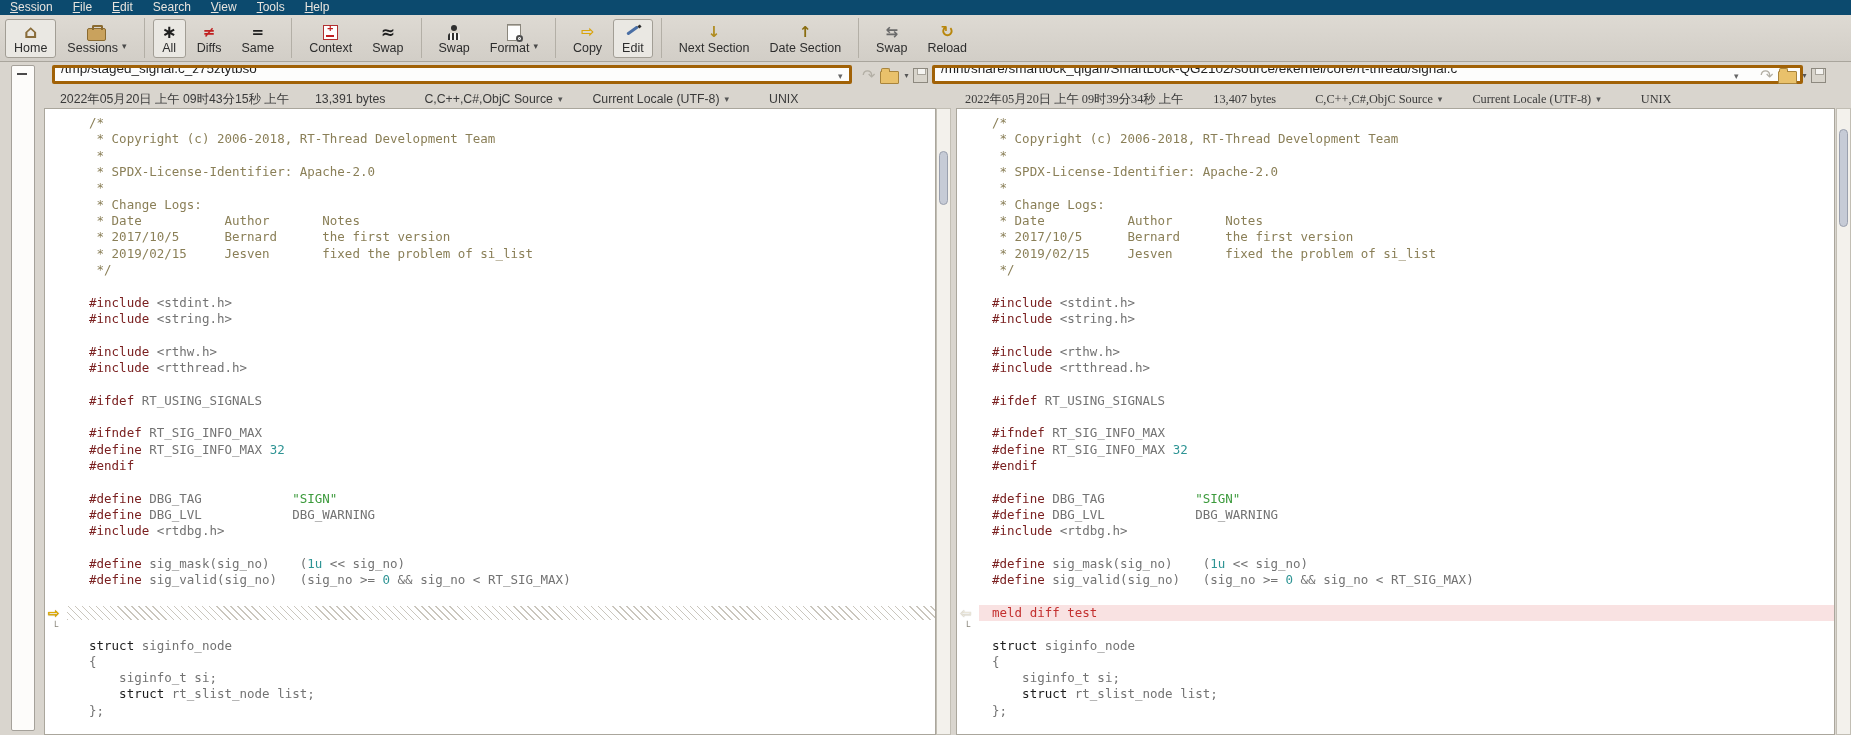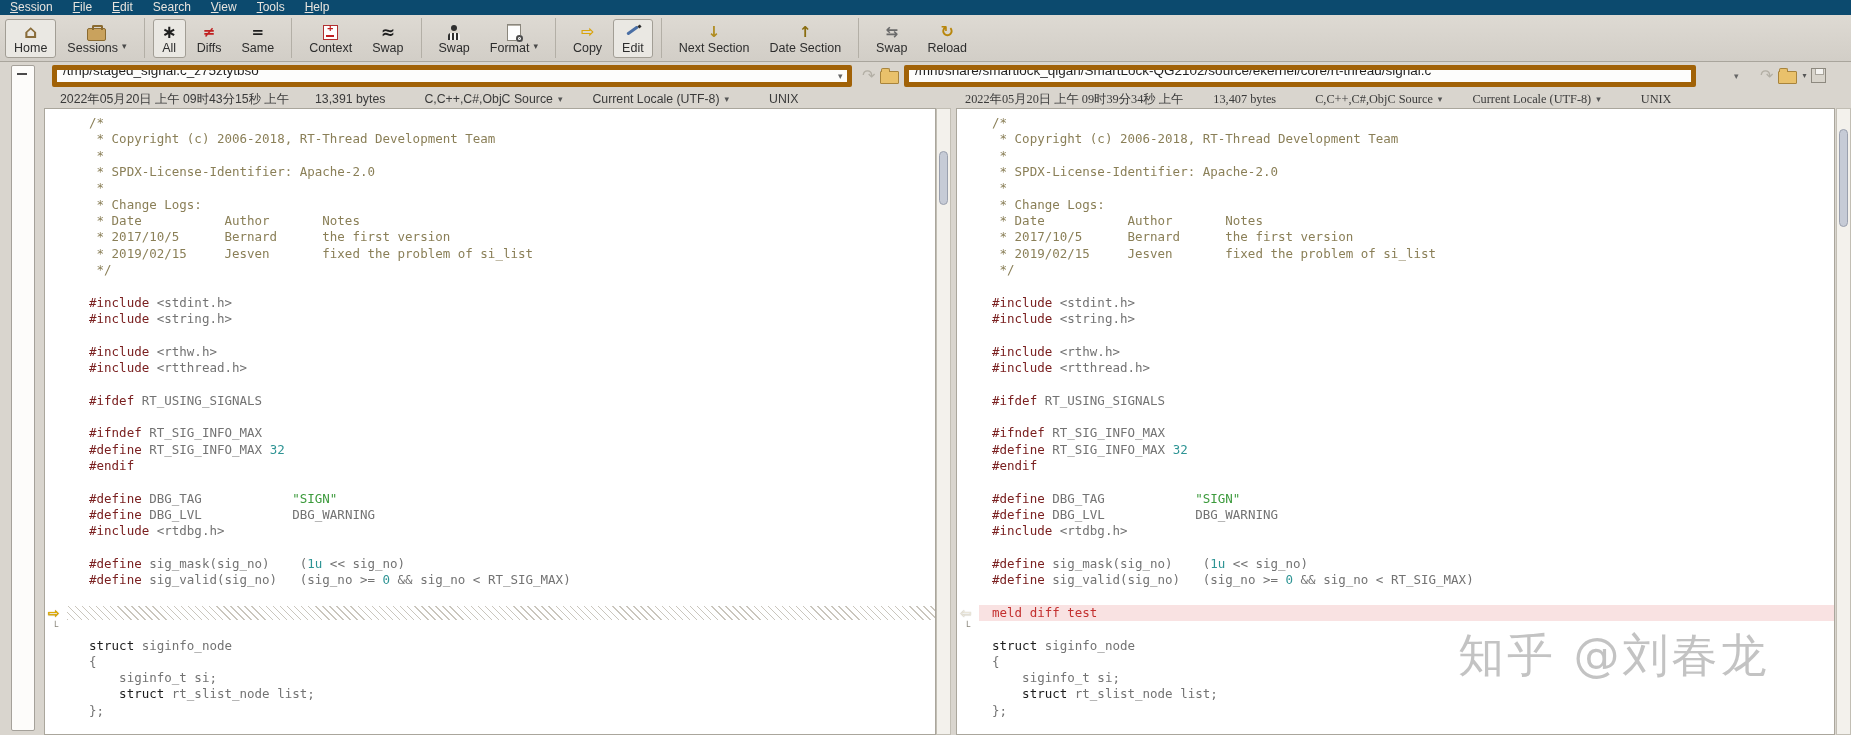--- a/index.html
+++ b/index.html
@@ -54,21 +54,21 @@
   .icon-pencil::before{content:"";position:absolute;left:1px;top:6px;width:13px;height:3px;background:#4a6fa5;border-radius:1px;transform:rotate(-35deg);}
   .icon-pencil::after{content:"";position:absolute;right:0;top:2px;width:3px;height:3px;background:#2b2b2b;transform:rotate(-35deg);}
 
   
   .mstrip{position:absolute;left:0;top:62px;width:44px;bottom:0;background:#d9d5ce;}
   .mslot{position:absolute;left:11px;top:3px;width:22px;bottom:4px;background:#fdfcfa;border:1px solid #a5a19a;border-radius:2px;}
   .mhandle{position:absolute;left:5px;top:7px;width:10px;height:2px;background:#4a4a4a;}
 
   
   .pathrow{position:absolute;left:0;top:62px;width:100%;height:28px;}
-  .path-input{position:absolute;top:3px;height:19px;background:#fdfdfc;border:5px solid #a16207;border-radius:2px;
+  .path-input{position:absolute;top:3px;height:19px;background:#fdfdfc;border:3px solid #a16207;border-radius:2px;
        font-family:"Liberation Sans",sans-serif;font-size:13.5px;color:#1f1f1f;padding:0 20px 12px 6px;box-sizing:border-box;}
   .combo-arrow{position:absolute;top:9px;font-size:9px;color:#666;}
   .pclust{position:absolute;top:4px;display:flex;align-items:center;gap:5px;}
   .jump-icon{color:#b3afa5;font-size:16px;font-family:"DejaVu Sans",sans-serif;}
   .folder-icon{width:17px;height:11px;background:#e9c16b;border:1px solid #a8843c;border-radius:1px;position:relative;margin-top:3px;}
   .folder-icon::before{content:"";position:absolute;left:0;top:-4px;width:7px;height:3px;background:#e9c16b;border:1px solid #a8843c;border-bottom:none;border-radius:2px 2px 0 0;}
   .mini-dd{font-size:8px;color:#555;}
   .save-icon{width:13px;height:13px;background:#d8d4cb;border:1px solid #8d897f;position:relative;}
   .save-icon::before{content:"";position:absolute;left:3px;top:0;width:7px;height:5px;background:#f5f4f1;border:1px solid #a9a59c;border-top:none;}
 
@@ -248,21 +248,21 @@
     <input class="path-input" style="left: 52px; width: 800px;" value="/tmp/staged_signal.c_z75ztytbso">
     <span class="combo-arrow" style="left:838px;">▾</span>
 
     <div class="pclust" style="left:862px;">
       <span class="jump-icon">↷</span>
       <span class="folder-icon"></span>
       <span class="mini-dd">▾</span>
       <span class="save-icon"></span>
     </div>
 
-    <input class="path-input" style="left: 904px; width: 792px;" value="/mnt/share/smartlock_qigan/SmartLock-QG2102/source/ekernel/core/rt-thread/signal.c">
+    <input class="path-input" style="left: 932px; width: 871px;" value="/mnt/share/smartlock_qigan/SmartLock-QG2102/source/ekernel/core/rt-thread/signal.c">
     <span class="combo-arrow" style="left:1734px;">▾</span>
 
     <div class="pclust" style="left:1760px;">
       <span class="jump-icon">↷</span>
       <span class="folder-icon"></span>
       <span class="mini-dd">▾</span>
       <span class="save-icon"></span>
     </div>
   </div>
 
@@ -367,14 +367,13 @@
       <div class="code-line"><span class="lt"><span class="tx">{</span></span></div>
       <div class="code-line"><span class="lt"><span class="tx">    siginfo_t si;</span></span></div>
       <div class="code-line"><span class="lt"><span class="tx">    </span><span class="kw">struct</span><span class="tx"> rt_slist_node list;</span></span></div>
       <div class="code-line"><span class="lt"><span class="tx">};</span></span></div>
       <div class="code-line"><span class="lt"></span></div>
     </div>
   <div class="vscroll vs-right">
     <div class="thumb th-right"></div>
   </div>
 
-  <div class="watermark">知乎 @刘春龙</div>
 </div>
 
 </body></html>

